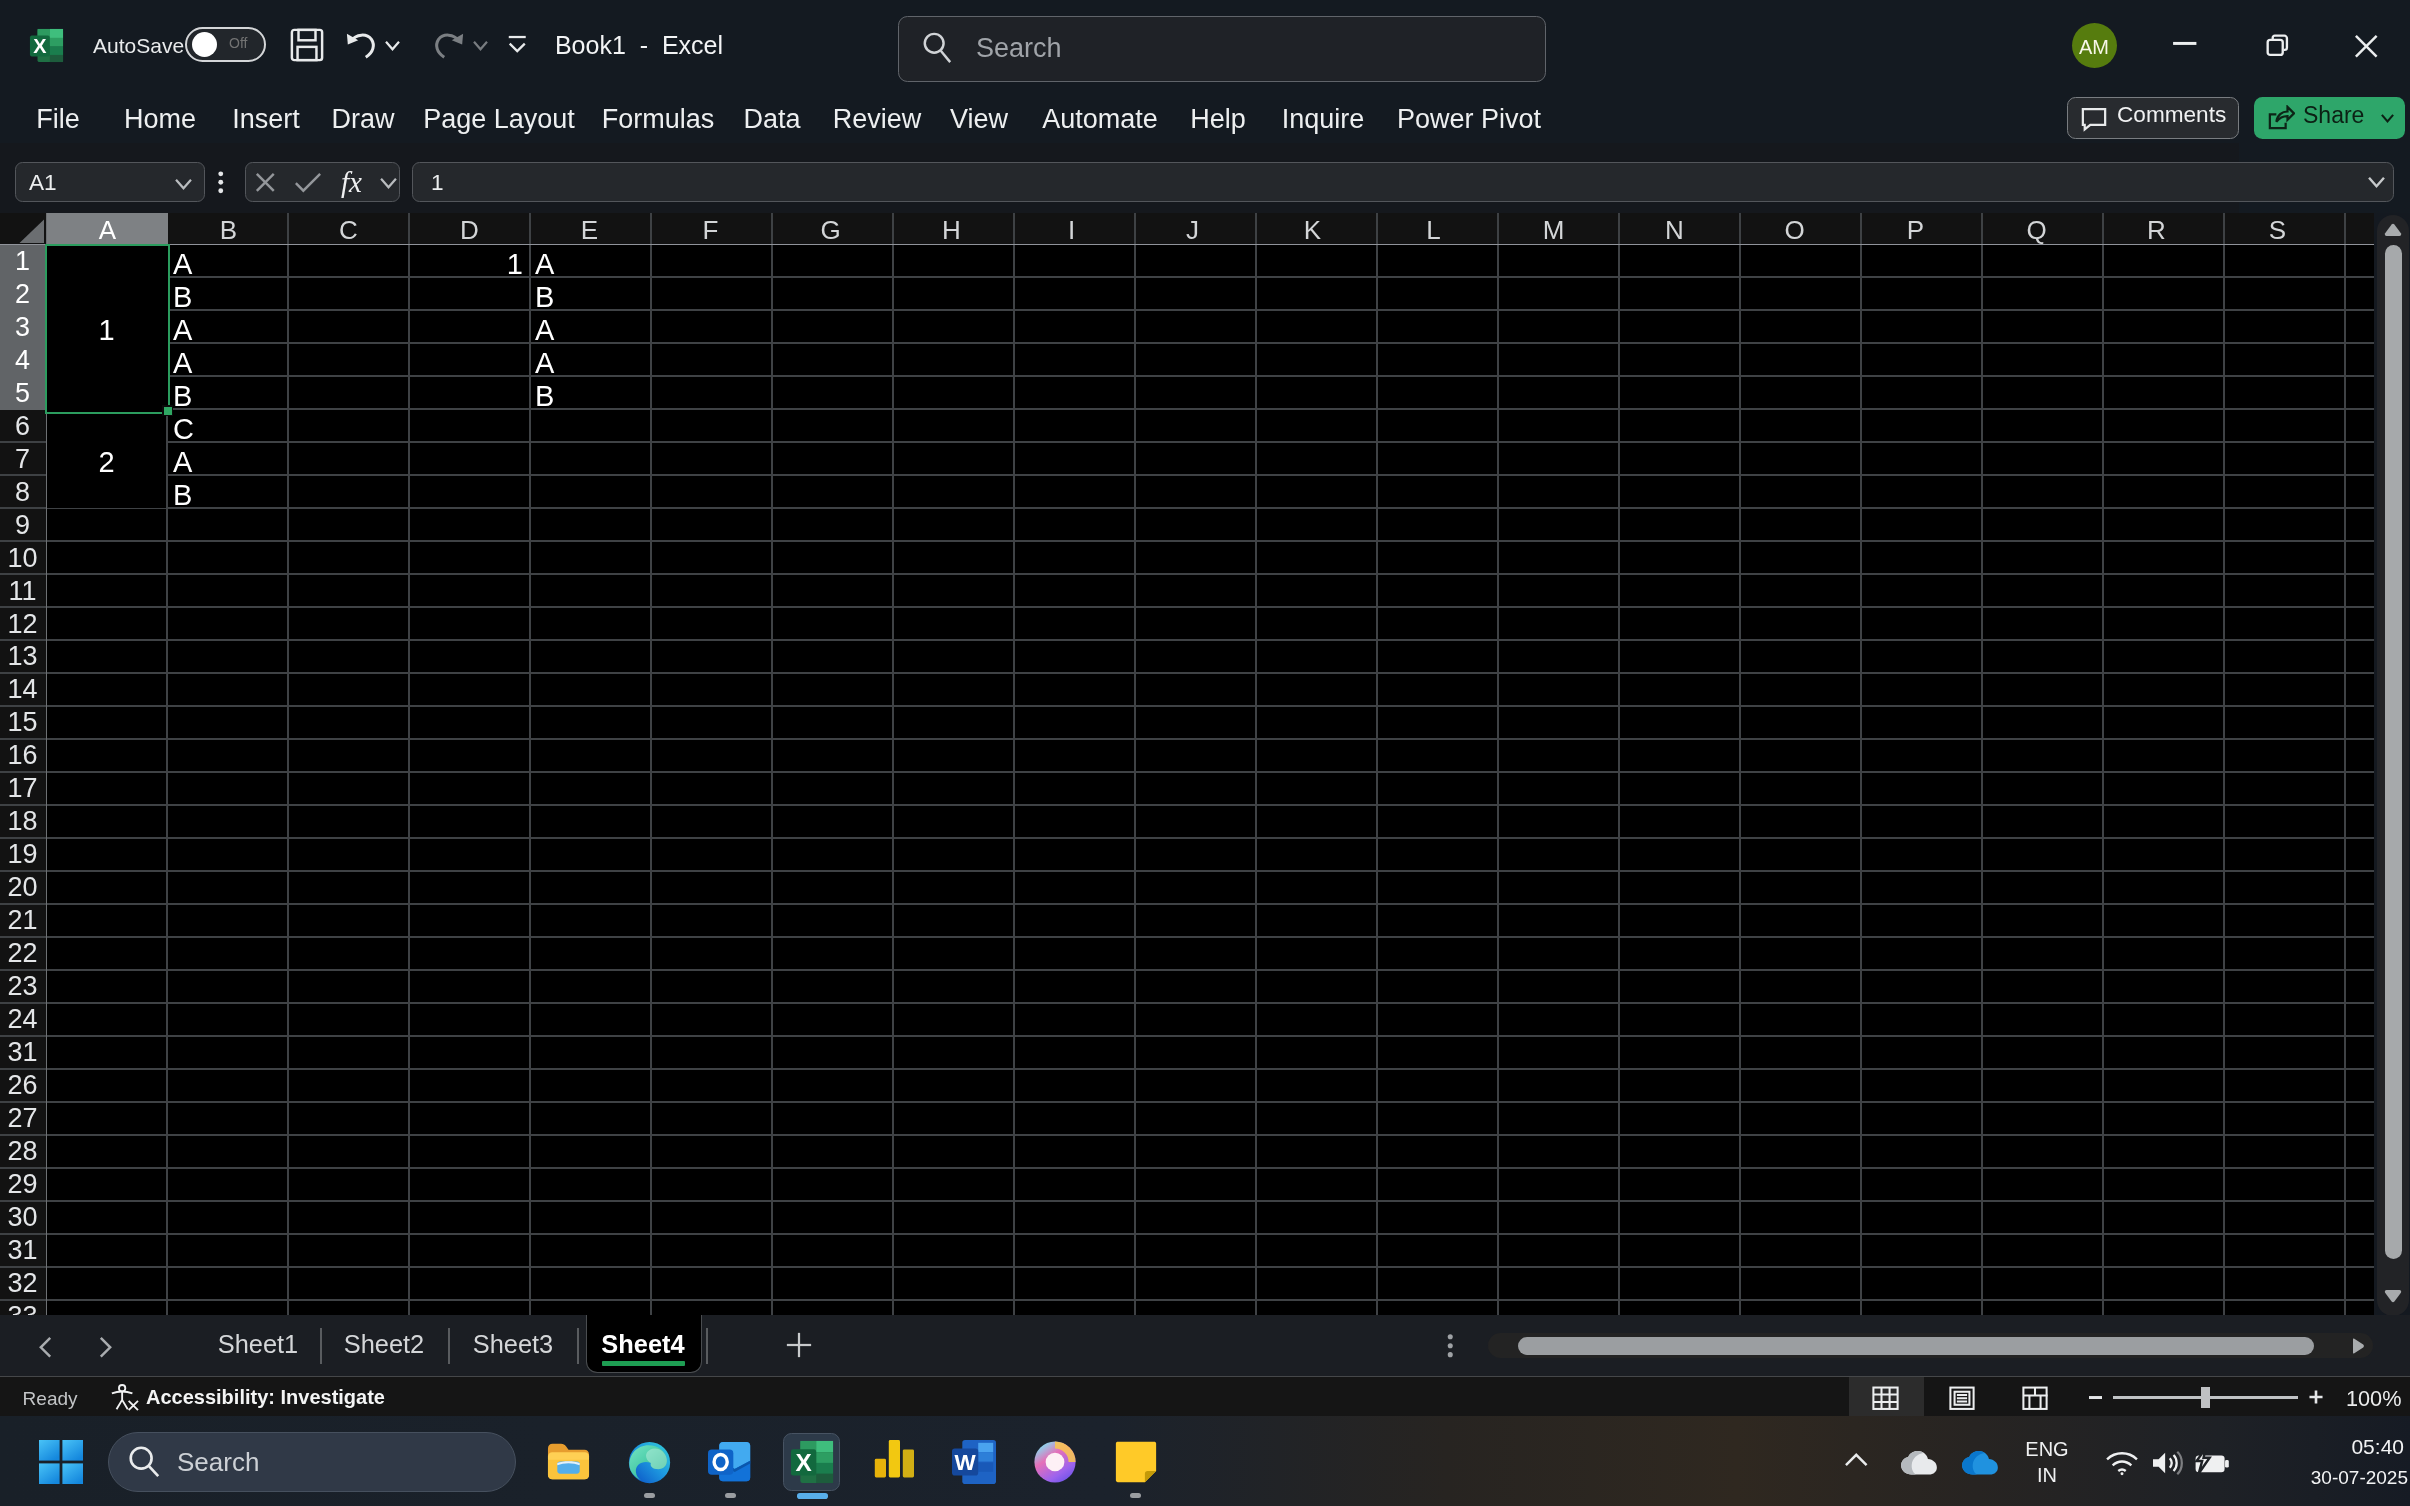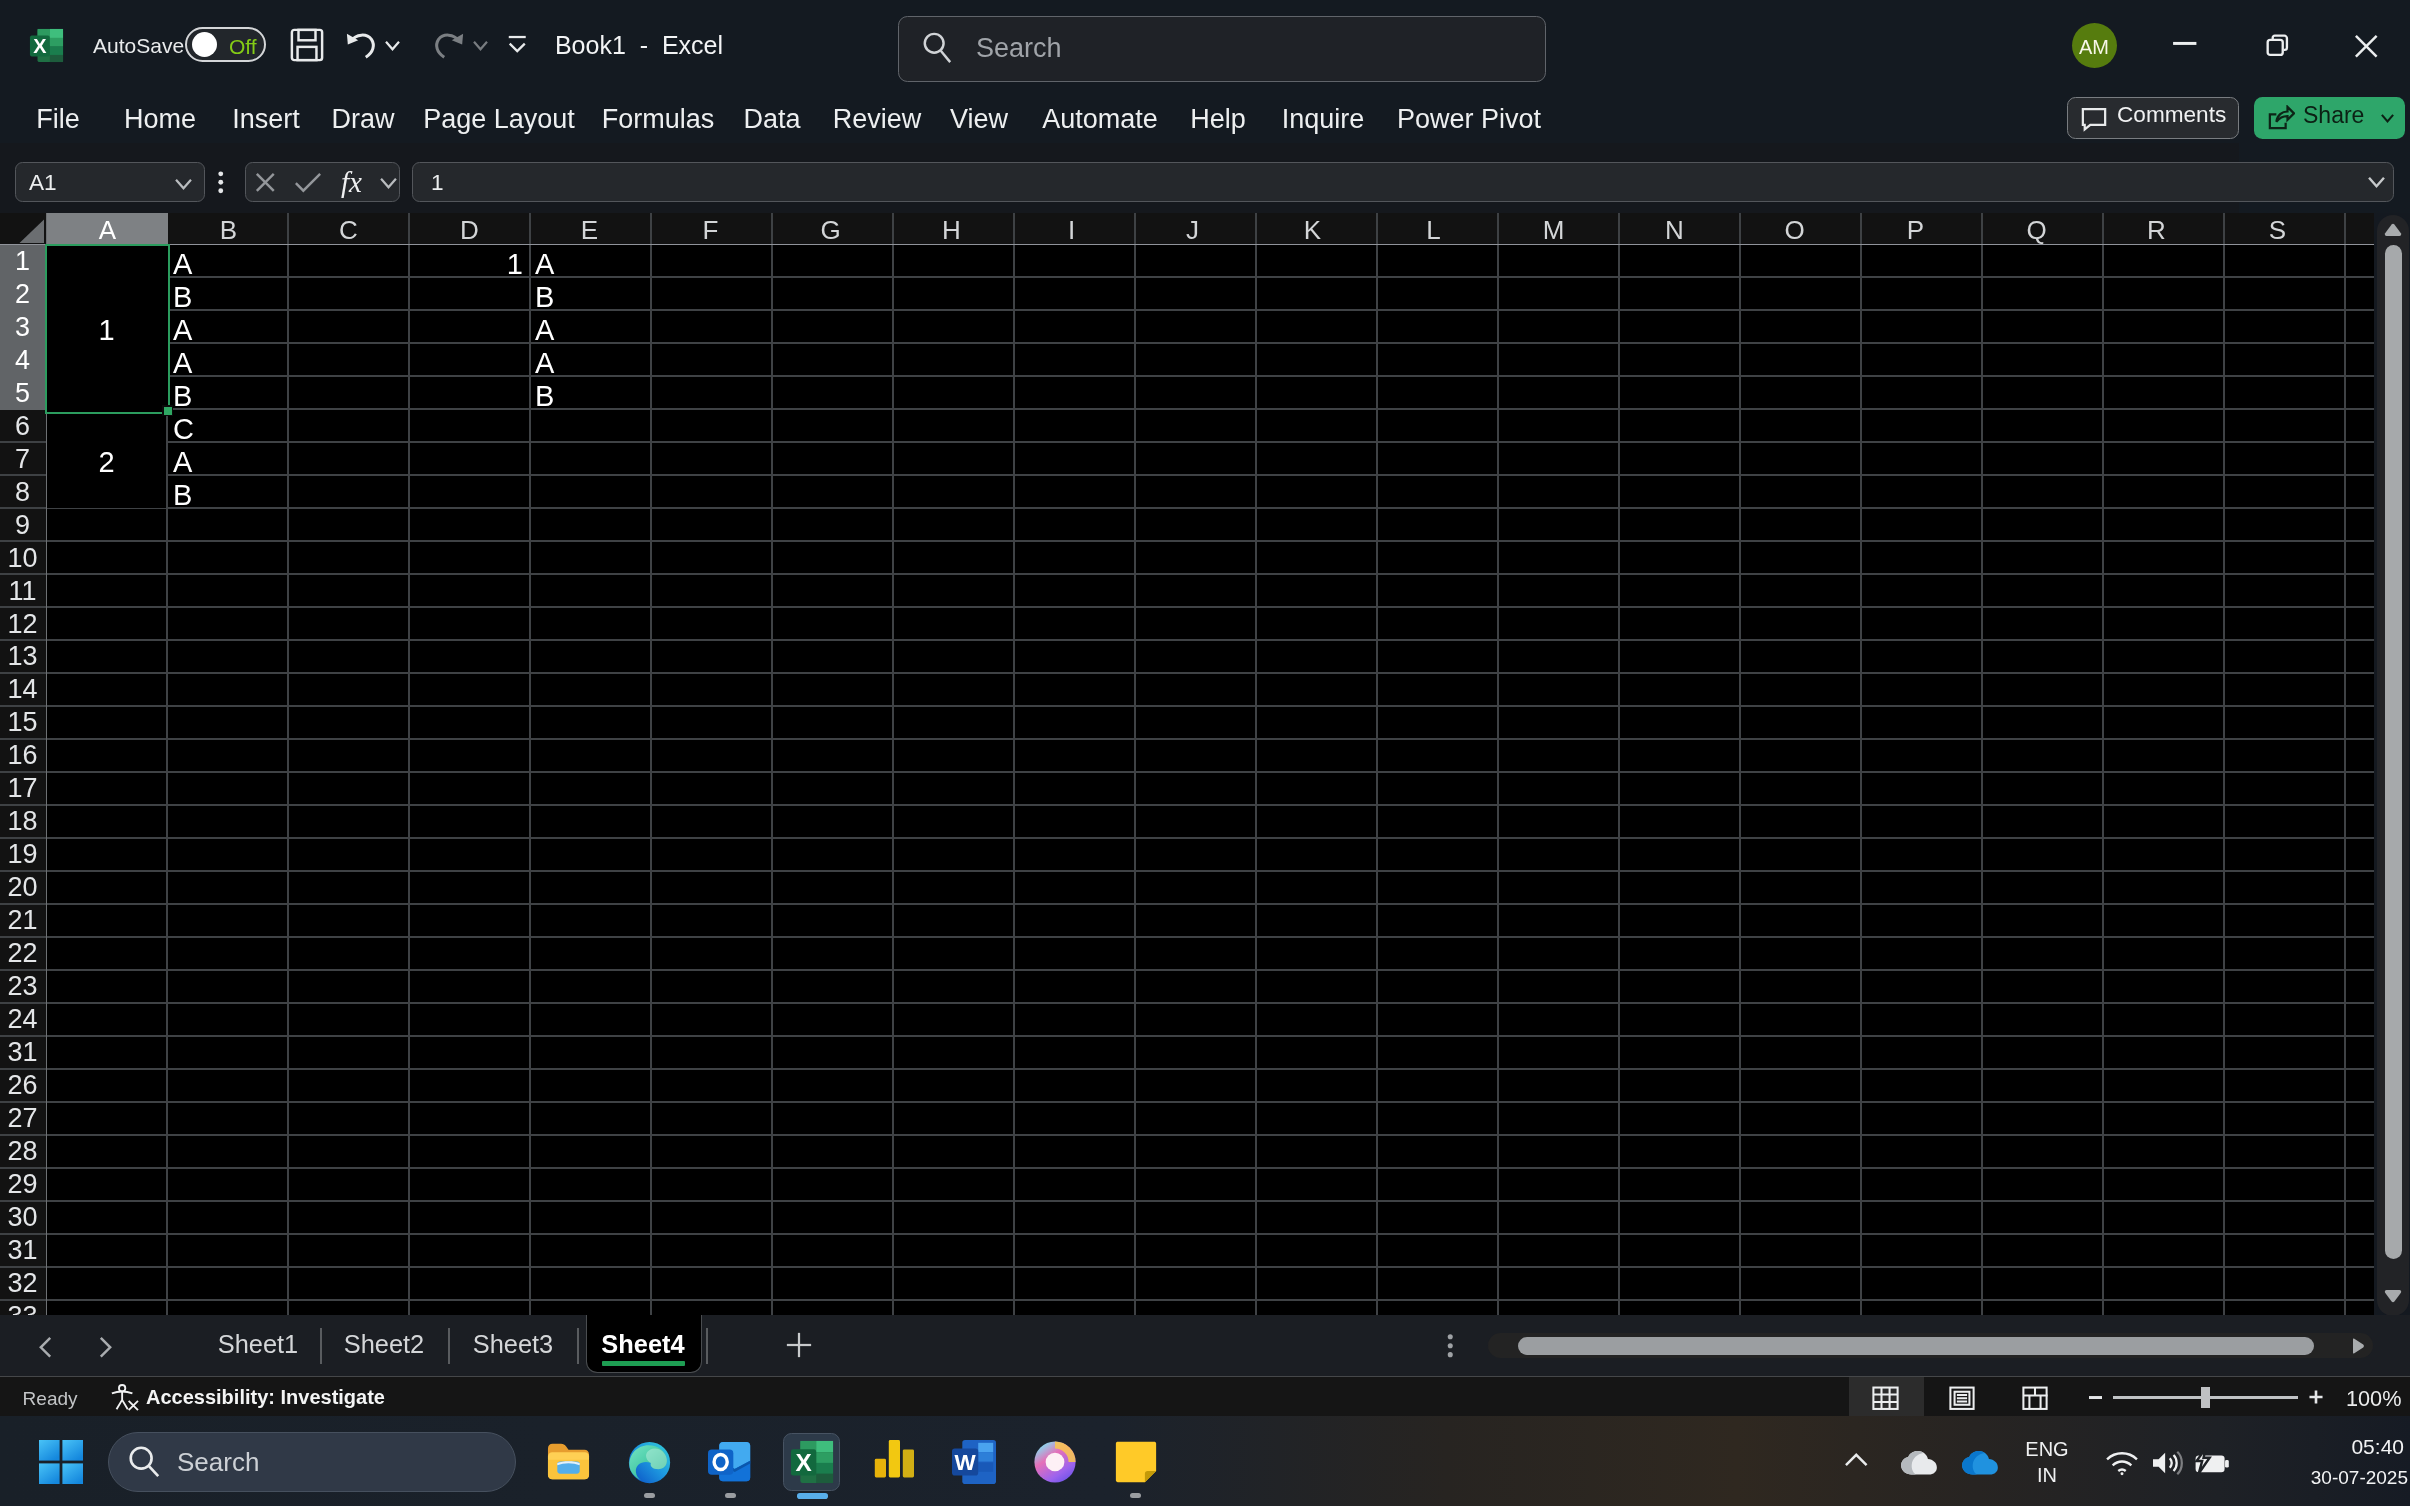--- a/index.html
+++ b/index.html
@@ -53,21 +53,21 @@
       <rect x="22" y="1" width="14" height="9.5" fill="#3fbe7d"></rect>
       <rect x="22" y="10.5" width="14" height="9" fill="#2d9e62"></rect>
       <rect x="22" y="19.5" width="14" height="9" fill="#1a7d4d"></rect>
       <rect x="22" y="28.5" width="14" height="7.5" fill="#1d5c3c"></rect>
       <rect x="1" y="8" width="21" height="22" rx="2" fill="#12693e"></rect>
       <text x="11.5" y="26.5" font-size="21" font-weight="bold" fill="#fff" text-anchor="middle" font-family="Liberation Sans,sans-serif">X</text>
     </svg>
     <span class="abs" style="left:93px;top:34px;color:#e9ebec;font-size:21px">AutoSave</span>
     <div class="abs" style="left:185px;top:27px;width:81px;height:35px;border:2.4px solid #d4d6d8;border-radius:18px;background:#22262b"></div>
     <div class="abs" style="left:192px;top:32px;width:25.4px;height:25.4px;border-radius:50%;background:#fff"></div>
-    <span class="abs" style="left:229px;top:35px;color:#84cc16;font-size:21px">Off</span>
+    <span class="abs" style="left:229px;top:35px;color:#737373;font-size:14px">Off</span>
     <svg class="abs" style="left:290px;top:28px" width="34" height="34" viewBox="0 0 36 36" fill="none" stroke="#e8eaeb" stroke-width="2.6">
       <rect x="2" y="2" width="32" height="32" rx="2.5"></rect>
       <rect x="9" y="2" width="18" height="11"></rect>
       <rect x="8" y="20" width="20" height="14"></rect>
     </svg>
     <svg class="abs" style="left:345px;top:28px" width="34" height="34" viewBox="0 0 36 36" fill="none" stroke="#e8eaeb" stroke-width="3.2">
       <path d="M6 14 C12 6, 23 5.5, 28 12 C32 18, 30 26, 22 31"></path>
       <polygon points="2,6 3,17.5 14,13" fill="#e8eaeb" stroke="none"></polygon>
     </svg>
     <svg class="abs" style="left:384px;top:39px" width="17" height="13" viewBox="0 0 18 14" fill="none" stroke="#e8eaeb" stroke-width="2.4">

